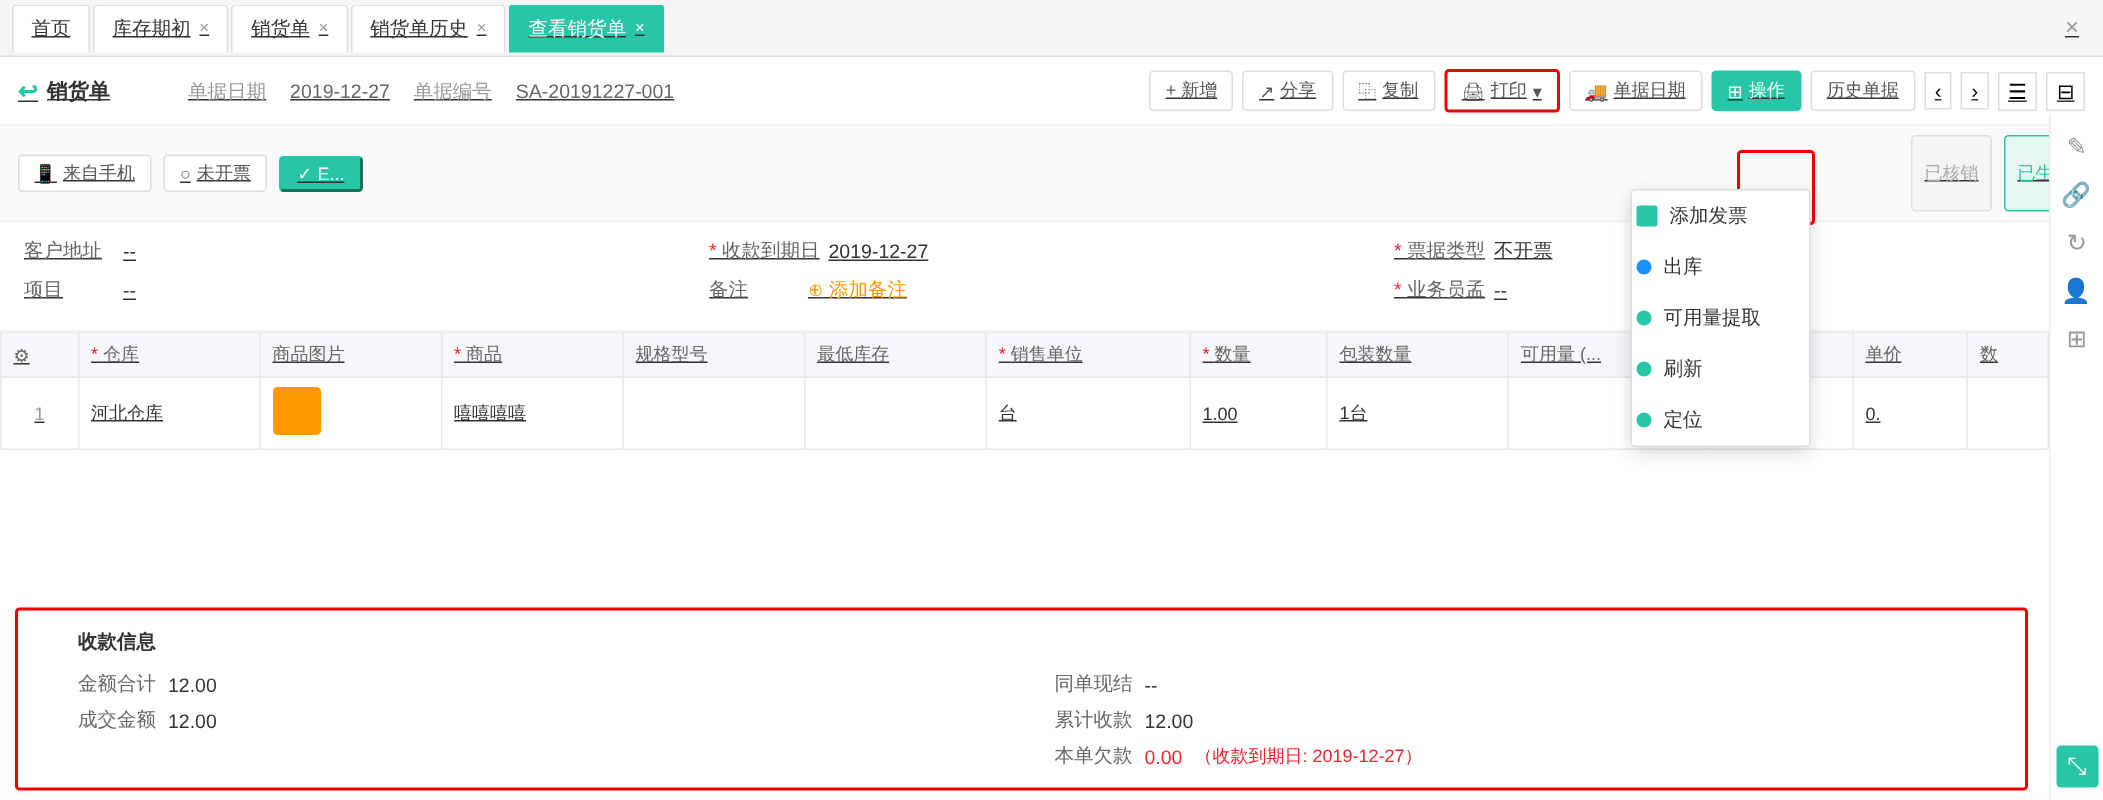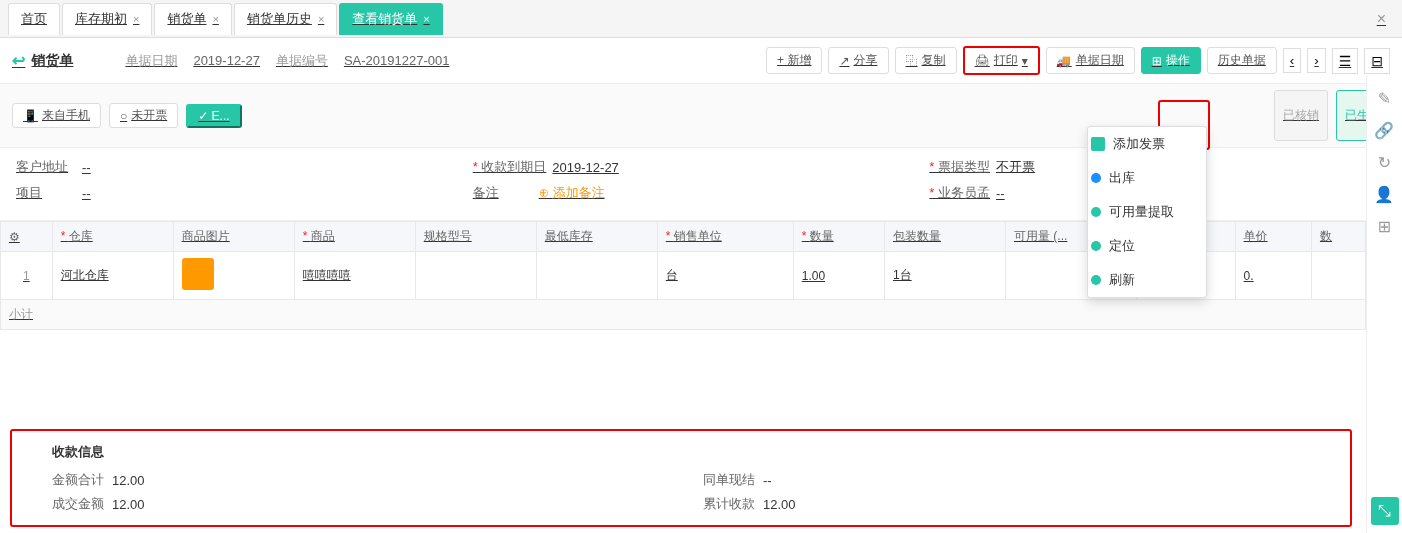--- a/index.html
+++ b/index.html
@@ -284,23 +284,20 @@
             <td></td>
             <td></td>
             <td>台</td>
             <td>1.00</td>
             <td>1台</td>
             <td></td>
             <td>12.00</td>
             <td>0.</td>
             <td></td>
           </tr>
-          <tr class="subtotal">
-            <td colspan="13" style="color:#999;">小计</td>
-          </tr>
         </tbody>
       </table>
     </div>
 
     <div class="summary-section" style="bottom:0; left:0; right:40px; margin:0 10px 6px 10px; position:absolute;padding-left:40px;">
       <div class="summary-title">收款信息</div>
       <div class="summary-grid">
         <div>
           <div class="summary-row">
             <span class="summary-label">金额合计</span>
@@ -313,20 +310,25 @@
         </div>
         <div>
           <div class="summary-row">
             <span class="summary-label">同单现结</span>
             <span class="summary-value">--</span>
           </div>
           <div class="summary-row" style="margin-top:6px;">
             <span class="summary-label">累计收款</span>
             <span class="summary-value">12.00</span>
           </div>
+          <div class="summary-row" style="margin-top:6px;">
+            <span class="summary-label">本单欠款</span>
+            <span class="summary-value red">0.00</span>
+            <span class="summary-value" style="color:#f5222d; font-size:12px;">（收款到期日: <span style="color:#f5222d;">2019-12-27</span>）</span>
+          </div>
         </div>
       </div>
     </div>
 
     <div class="red-box-highlight"></div>
 
     <div class="dropdown-menu">
       <div class="dropdown-item">
         <span class="icon-square"></span>
         <span>添加发票</span>
@@ -334,25 +336,25 @@
       <div class="dropdown-item">
         <span class="icon-circle blue"></span>
         <span>出库</span>
       </div>
       <div class="dropdown-item">
         <span class="icon-circle teal"></span>
         <span>可用量提取</span>
       </div>
       <div class="dropdown-item">
         <span class="icon-circle teal"></span>
+        <span>刷新</span>
+      </div>
+      <div class="dropdown-item">
+        <span class="icon-circle teal"></span>
         <span>定位</span>
-      </div>
-      <div class="dropdown-item">
-        <span class="icon-circle teal"></span>
-        <span>刷新</span>
       </div>
     </div>
 
     <div class="right-icons">
       <div class="right-icon-btn">✎</div>
       <div class="right-icon-btn">🔗</div>
       <div class="right-icon-btn">↻</div>
       <div class="right-icon-btn">👤</div>
       <div class="right-icon-btn">⊞</div>
       <div class="right-icon-btn green-bg">⤡</div>

